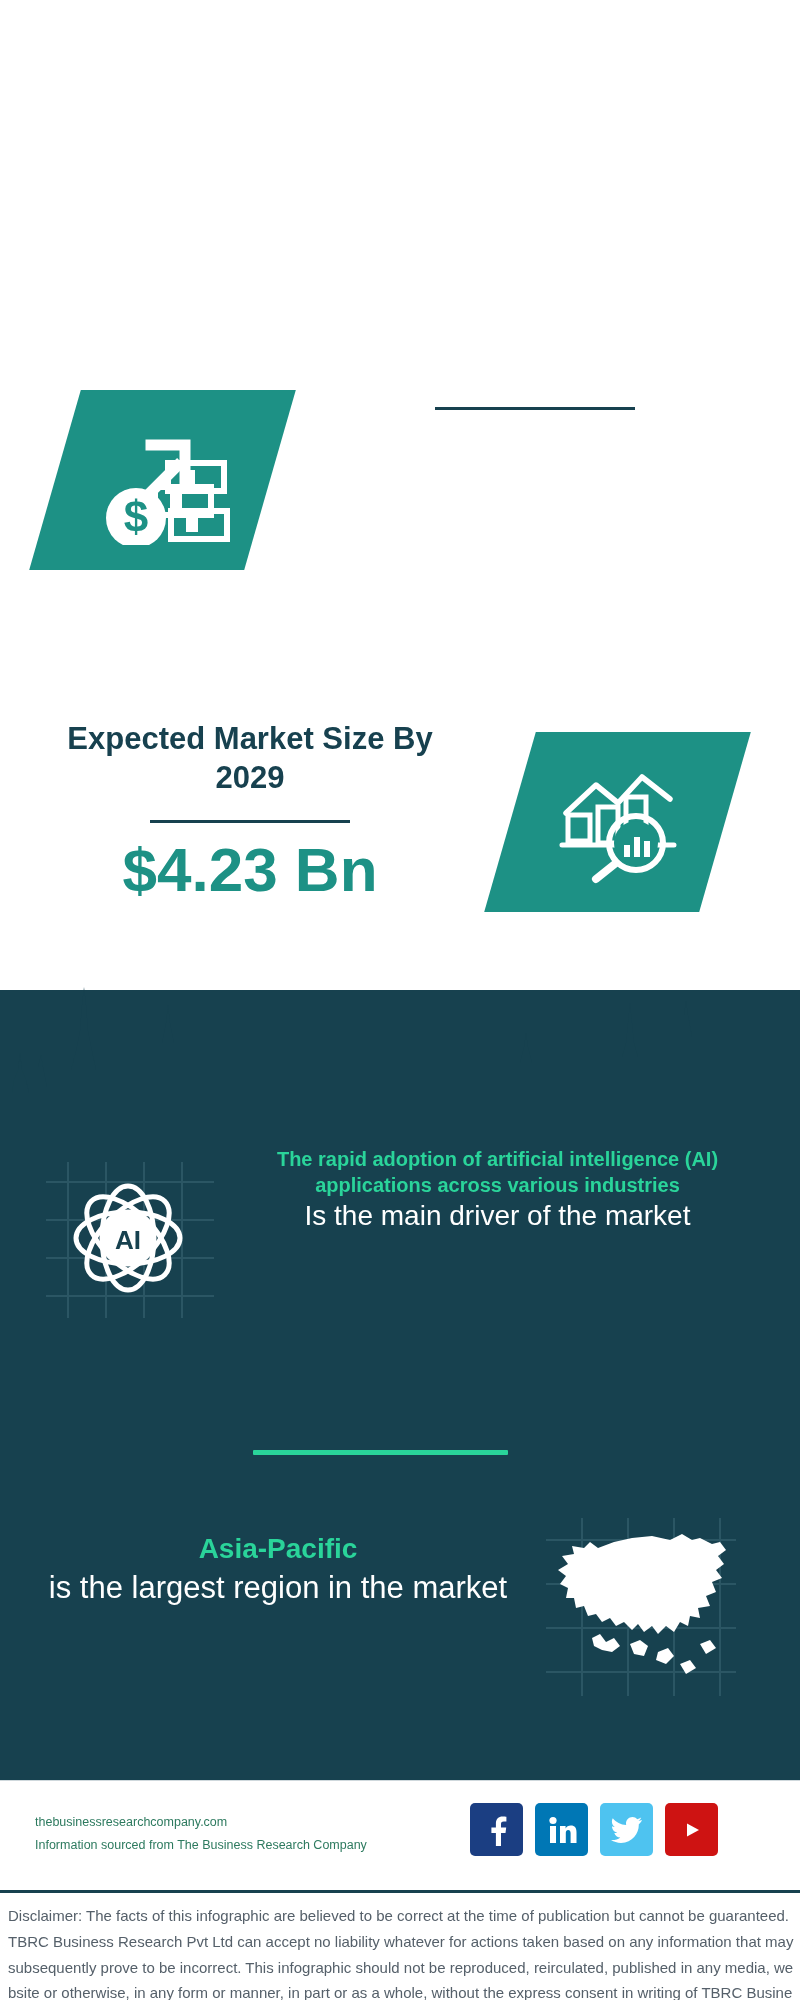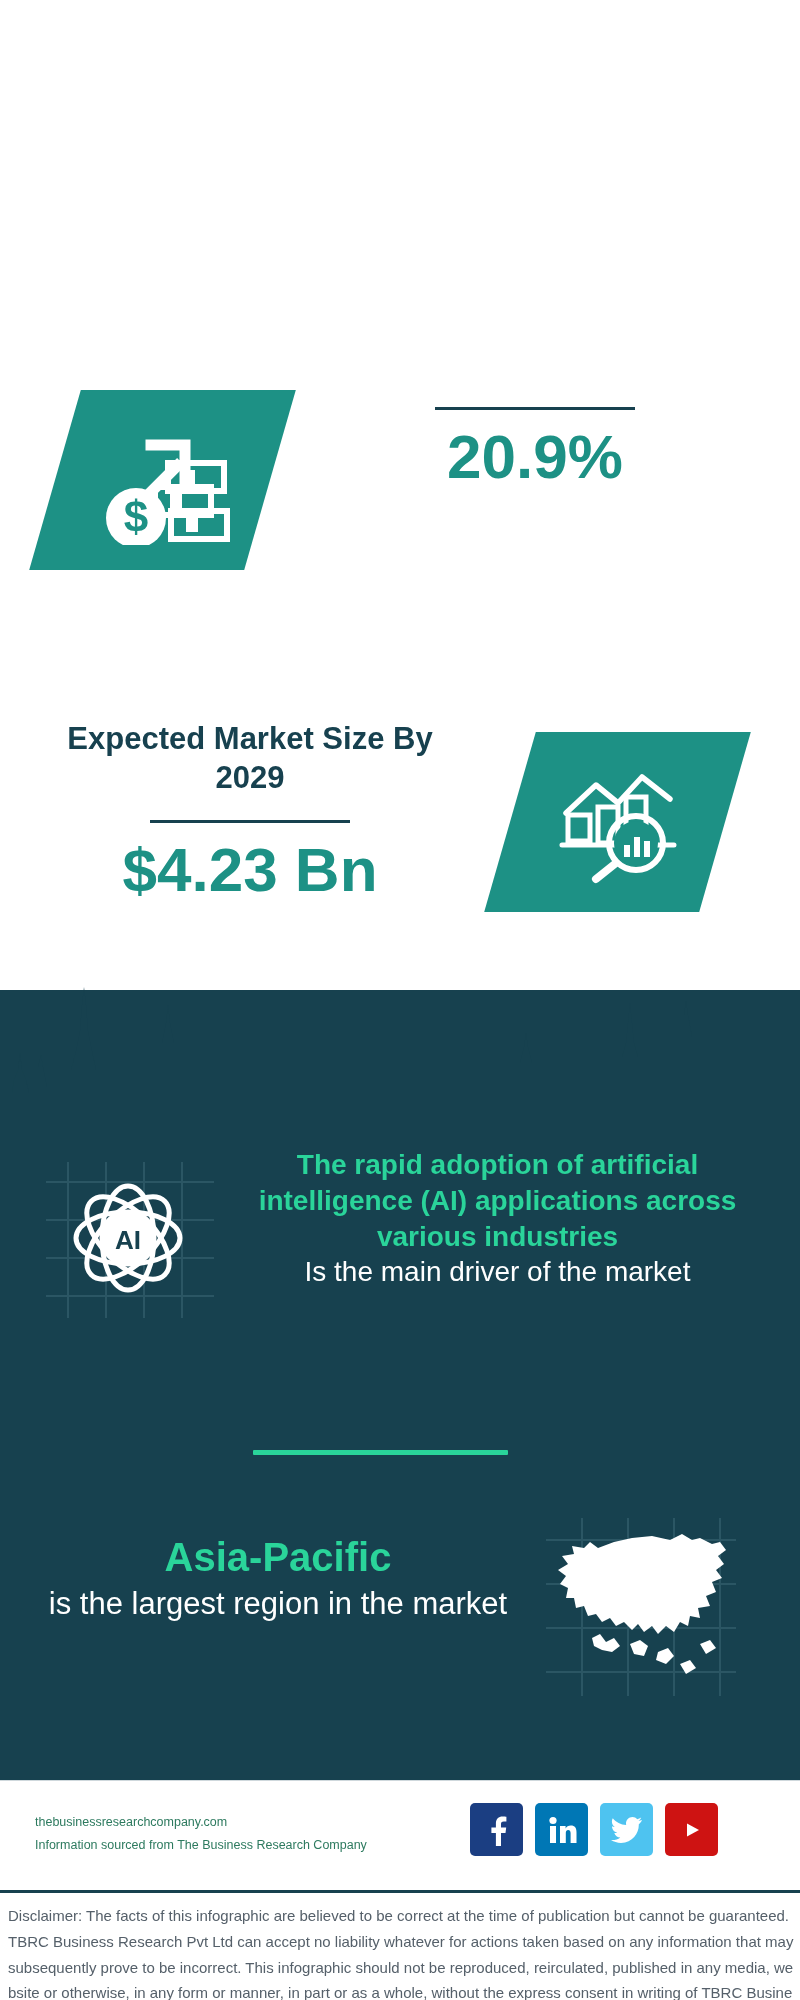--- a/index.html
+++ b/index.html
@@ -134,21 +134,21 @@
     width: 180px; height: 175px;
   }
   .driver-text {
     position: absolute;
     left: 235px; top: 22px;
     width: 525px;
     text-align: center;
   }
   .mint {
     color: #2ad49a;
-    font-size: 28px;
+    font-size: 20px;
     font-weight: bold;
     line-height: 1.28;
   }
   .whitetxt {
     color: #ffffff;
     font-size: 28px;
     font-weight: normal;
     line-height: 1.30;
   }
 
@@ -170,21 +170,21 @@
     z-index: 3;
   }
   .region-text {
     position: absolute;
     left: 28px; top: 30px;
     width: 500px;
     text-align: center;
   }
   .region-title {
     color: #2ad49a;
-    font-size: 40px;
+    font-size: 28px;
     font-weight: bold;
     line-height: 1.35;
   }
   .region-sub {
     color: #ffffff;
     font-size: 31px;
     font-weight: normal;
     line-height: 1.32;
   }
   .map-wrap {
@@ -269,21 +269,20 @@
           <rect x="78" y="96" width="56" height="28" fill="none" stroke="#ffffff" stroke-width="6"></rect>
           <rect x="93" y="103" width="12" height="14" fill="#ffffff"></rect>
 
           <circle cx="43" cy="103" r="30" fill="#ffffff"></circle>
           <text x="43" y="117" font-family="Liberation Sans, sans-serif" font-size="44" font-weight="bold" fill="#1d9185" text-anchor="middle">$</text>
         </svg>
       </div>
     </div>
     <div class="stat1-text">
       <div class="stat-rule"></div>
-      <div class="stat-value">20.9%</div>
     </div>
   </div>
 
   <div class="stat2">
     <div class="stat2-text">
       <div class="stat-label">Expected Market Size By 2029</div>
       <div class="stat-rule"></div>
       <div class="stat-value">$4.23 Bn</div>
     </div>
     <div class="para-right">

